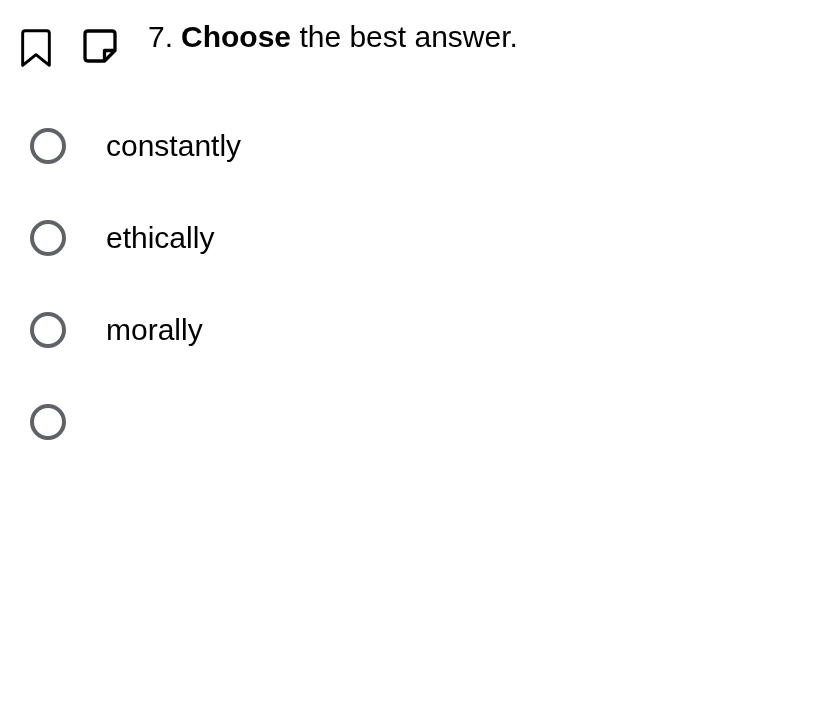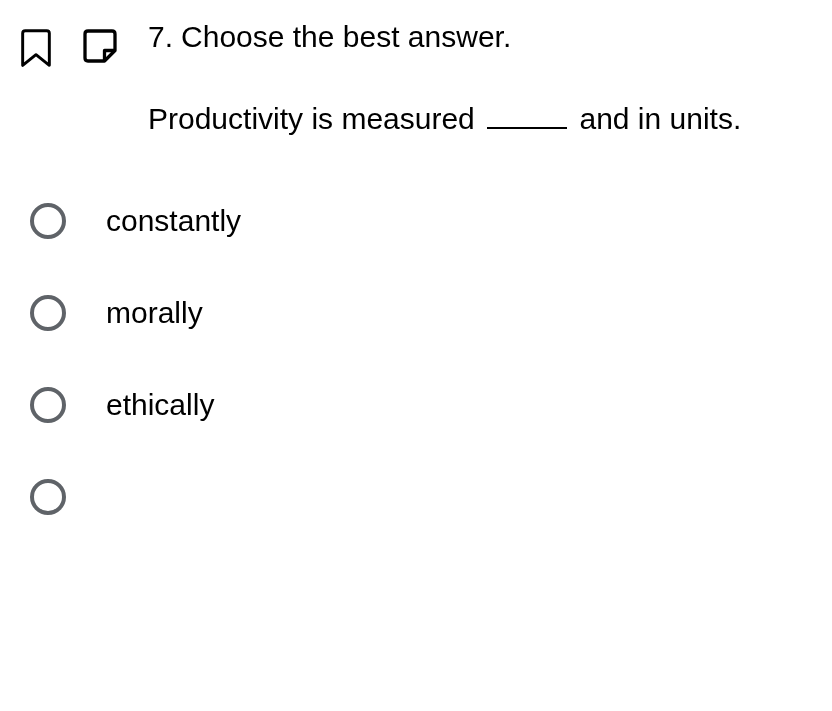--- a/index.html
+++ b/index.html
@@ -39,21 +39,21 @@
     }
     .question-number {
       font-size: 30px;
       color: #000;
     }
     .question-instruction {
       font-size: 30px;
       color: #000;
     }
     .question-instruction .prefix {
-      font-weight: normal;
+      font-weight: bold;
     }
     .question-instruction .bold {
       font-weight: normal;
     }
     .question-stem {
       font-size: 30px;
       color: #000;
       margin-left: 200px;
       margin-top: 30px;
       line-height: 1.55;
@@ -108,35 +108,32 @@
       <path d="M22 15 L15 15 L15 22" fill="none" stroke="#000" stroke-width="2.2" stroke-linejoin="round"></path>
     </svg>
   </span>
   <div class="title-row">
     <div class="question-title-wrap">
       <span class="question-number">7.</span>
       <span class="question-instruction">
         <span class="prefix">Choose</span><span class="bold"> the best answer.</span>
       </span>
     </div>
-    <div class="question-stem" style="margin-left:0; margin-top:42px;">
-      <span>Productivity is measured </span><span class="blank"></span><span> and in units.</span>
-    </div>
   </div>
 </div>
 
 <div class="options">
   <div class="option">
     <span class="radio-circle"></span>
     <span class="option-label">constantly</span>
   </div>
   <div class="option">
     <span class="radio-circle"></span>
-    <span class="option-label">morally</span>
+    <span class="option-label">ethically</span>
   </div>
   <div class="option">
     <span class="radio-circle"></span>
-    <span class="option-label">ethically</span>
+    <span class="option-label">morally</span>
   </div>
   <div class="option">
     <span class="radio-circle"></span>
   </div>
 </div>
 
 </body></html>

